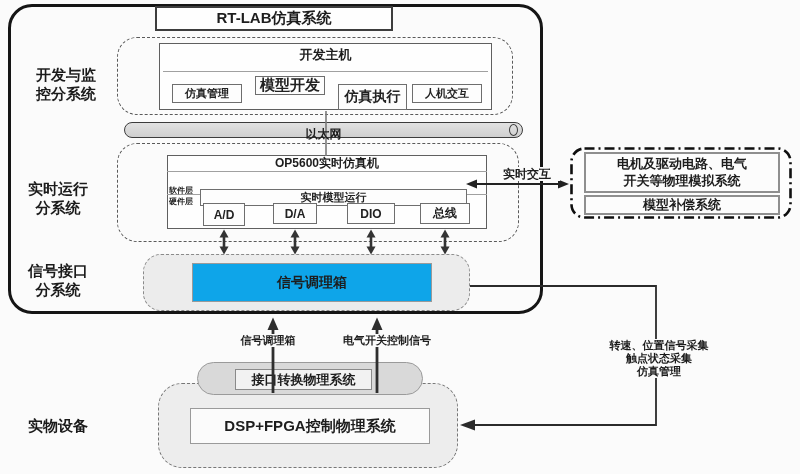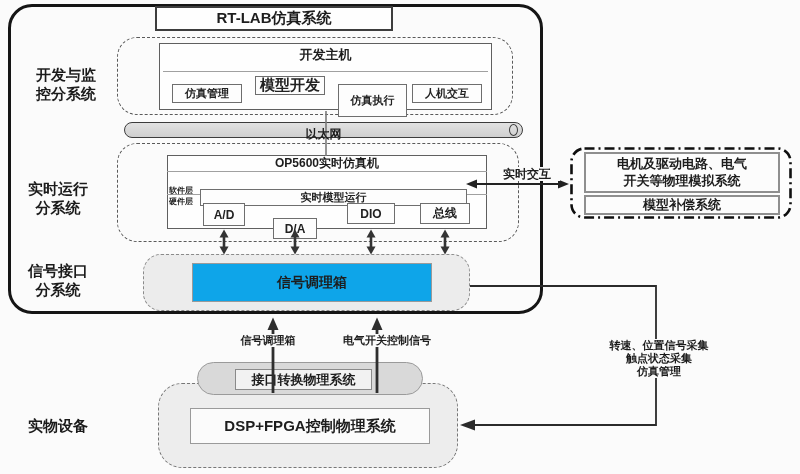--- a/index.html
+++ b/index.html
@@ -41,38 +41,38 @@
 
   <div class="abs white-box ctr bold" style="left:155px;top:6px;width:238px;height:25px;font-size:15px;border-width:2px;border-color:#3d3d3d;">RT-LAB仿真系统</div>
 
   <div class="abs dashed-frame" style="left:117px;top:37px;width:396px;height:78px;"></div>
 
   <div class="abs white-box" style="left:159px;top:43px;width:333px;height:67px;"></div>
   <div class="abs ctr bold" style="left:159px;top:46px;width:333px;height:18px;font-size:13px;">开发主机</div>
   <div class="abs divider" style="left:163px;top:71px;width:325px;"></div>
   <div class="abs sub-box ctr" style="left:172px;top:84px;width:70px;height:19px;font-size:11px;">仿真管理</div>
   <div class="abs sub-box ctr" style="left:255px;top:76px;width:70px;height:19px;font-size:15px;">模型开发</div>
-  <div class="abs sub-box ctr" style="left:338px;top:84px;width:69px;height:33px;font-size:11px;">仿真执行</div>
+  <div class="abs sub-box ctr" style="left:338px;top:84px;width:69px;height:26px;font-size:14px;">仿真执行</div>
   <div class="abs sub-box ctr" style="left:412px;top:84px;width:70px;height:19px;font-size:11px;">人机交互</div>
 
   <div class="abs" style="left:124px;top:122px;width:399px;height:16px;background:linear-gradient(#e2e2e2,#cfcfcf);border:1.6px solid #3c3c3c;border-radius:9px;"></div>
   <div class="abs" style="left:509px;top:124px;width:9px;height:12px;border:1.4px solid #3c3c3c;border-radius:50%;"></div>
   <div class="abs ctr bold toplbl" style="left:124px;top:123px;width:399px;height:22px;font-size:12px;">以太网</div>
 
   <div class="abs dashed-frame" style="left:117px;top:143px;width:402px;height:99px;"></div>
 
   <div class="abs white-box" style="left:167px;top:155px;width:320px;height:74px;"></div>
   <div class="abs ctr bold" style="left:167px;top:156px;width:320px;height:15px;font-size:12px;">OP5600实时仿真机</div>
   <div class="abs divider" style="left:167px;top:171px;width:320px;"></div>
   <div class="abs divider" style="left:167px;top:194px;width:320px;"></div>
   <div class="abs bold" style="left:169px;top:185px;font-size:8px;">软件层</div>
   <div class="abs bold" style="left:169px;top:196px;font-size:8px;">硬件层</div>
   <div class="abs sub-box ctr" style="left:200px;top:176px;width:267px;height:17px;font-size:11px;border-width:1px;margin-top:13px;">实时模型运行</div>
   <div class="abs sub-box ctr" style="left:203px;top:203px;width:42px;height:23px;font-size:12px;">A/D</div>
-  <div class="abs sub-box ctr" style="left:273px;top:218px;width:44px;height:21px;font-size:12px;">D/A</div>
+  <div class="abs sub-box ctr" style="left:273px;top:203px;width:44px;height:21px;font-size:12px;">D/A</div>
   <div class="abs sub-box ctr" style="left:347px;top:203px;width:48px;height:21px;font-size:12px;">DIO</div>
   <div class="abs sub-box ctr" style="left:420px;top:203px;width:50px;height:21px;font-size:12px;">总线</div>
 
   <div class="abs bold whitebg toplbl ctr" style="left:494px;top:167px;width:66px;height:14px;font-size:12px;">实时交互</div>
 
   <div class="abs" style="left:570px;top:147px;width:222px;height:72px;">
     <svg width="222" height="72">
       <rect x="1.5" y="1.5" width="219" height="69" rx="13" fill="#fdfdfd" stroke="#0f0f0f" stroke-width="2.6" stroke-dasharray="10 4 2 4"></rect>
     </svg>
   </div>

